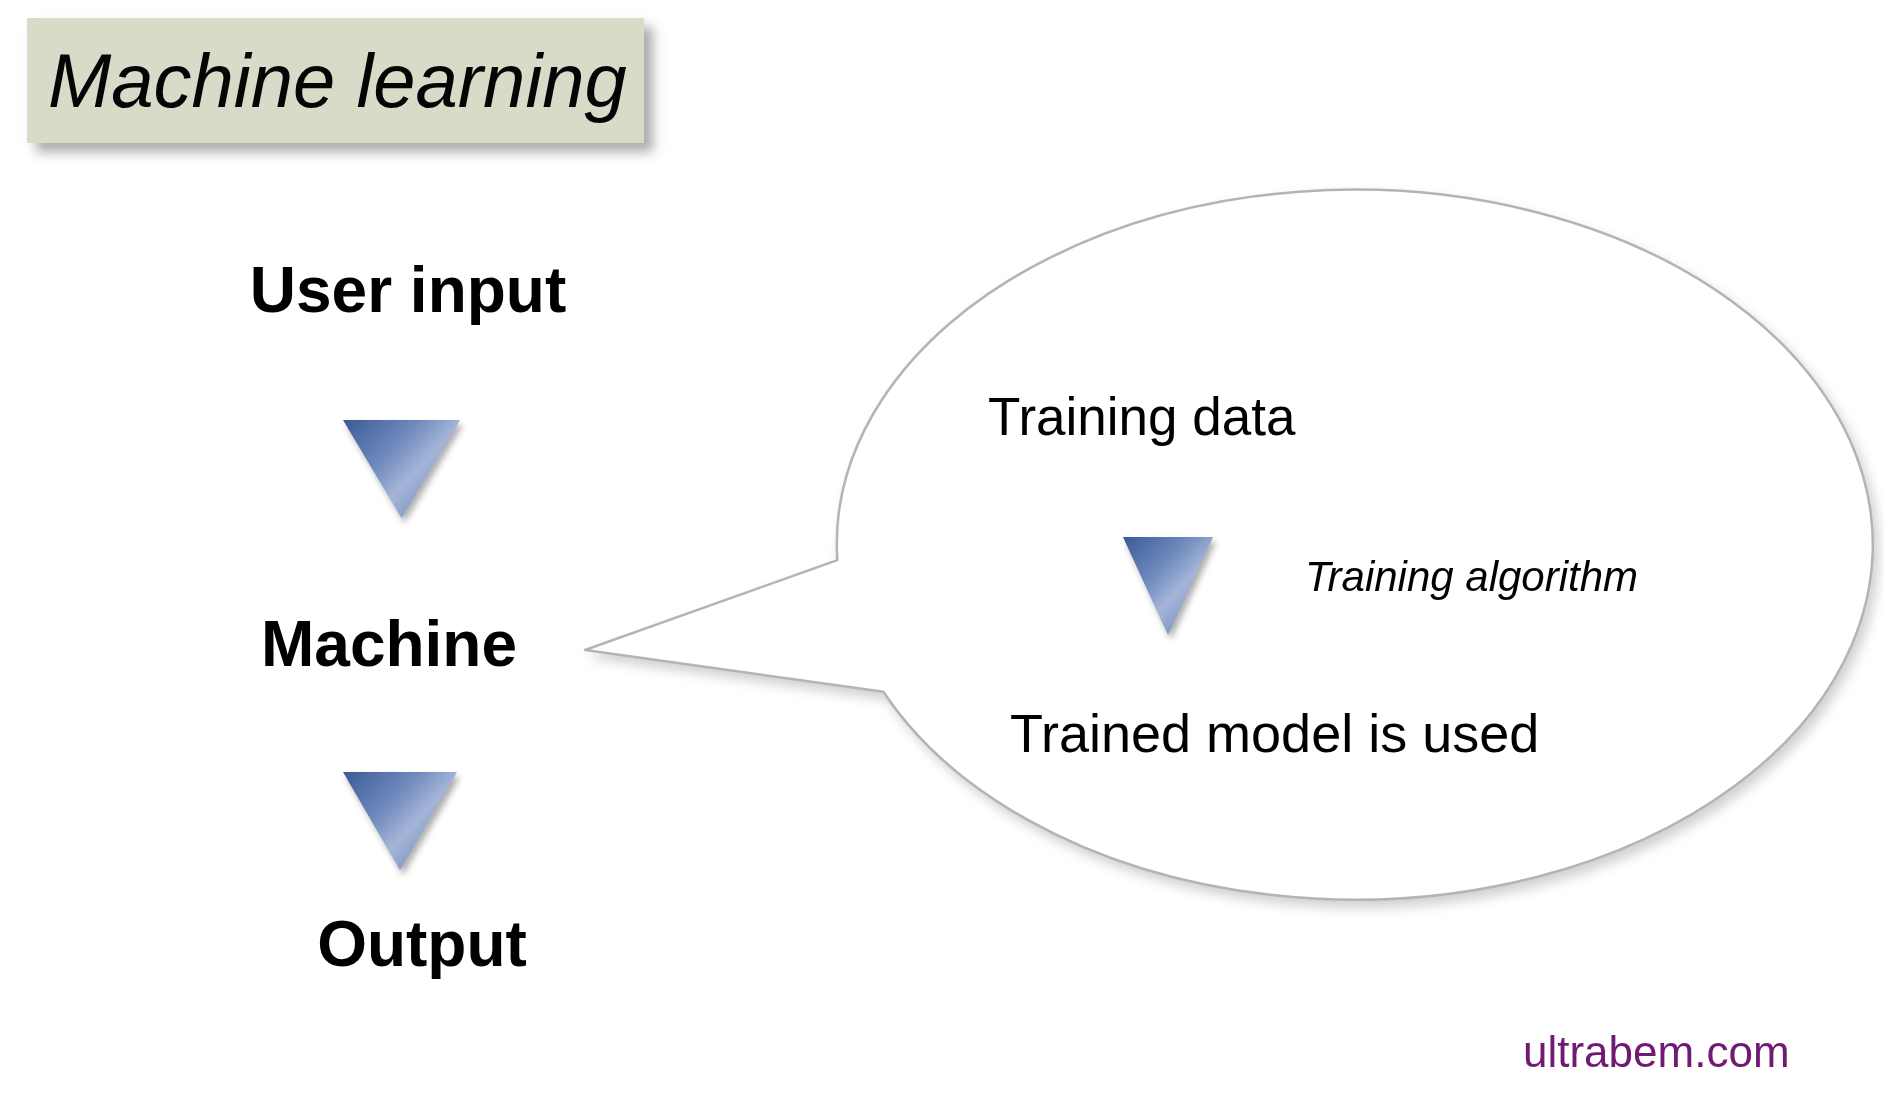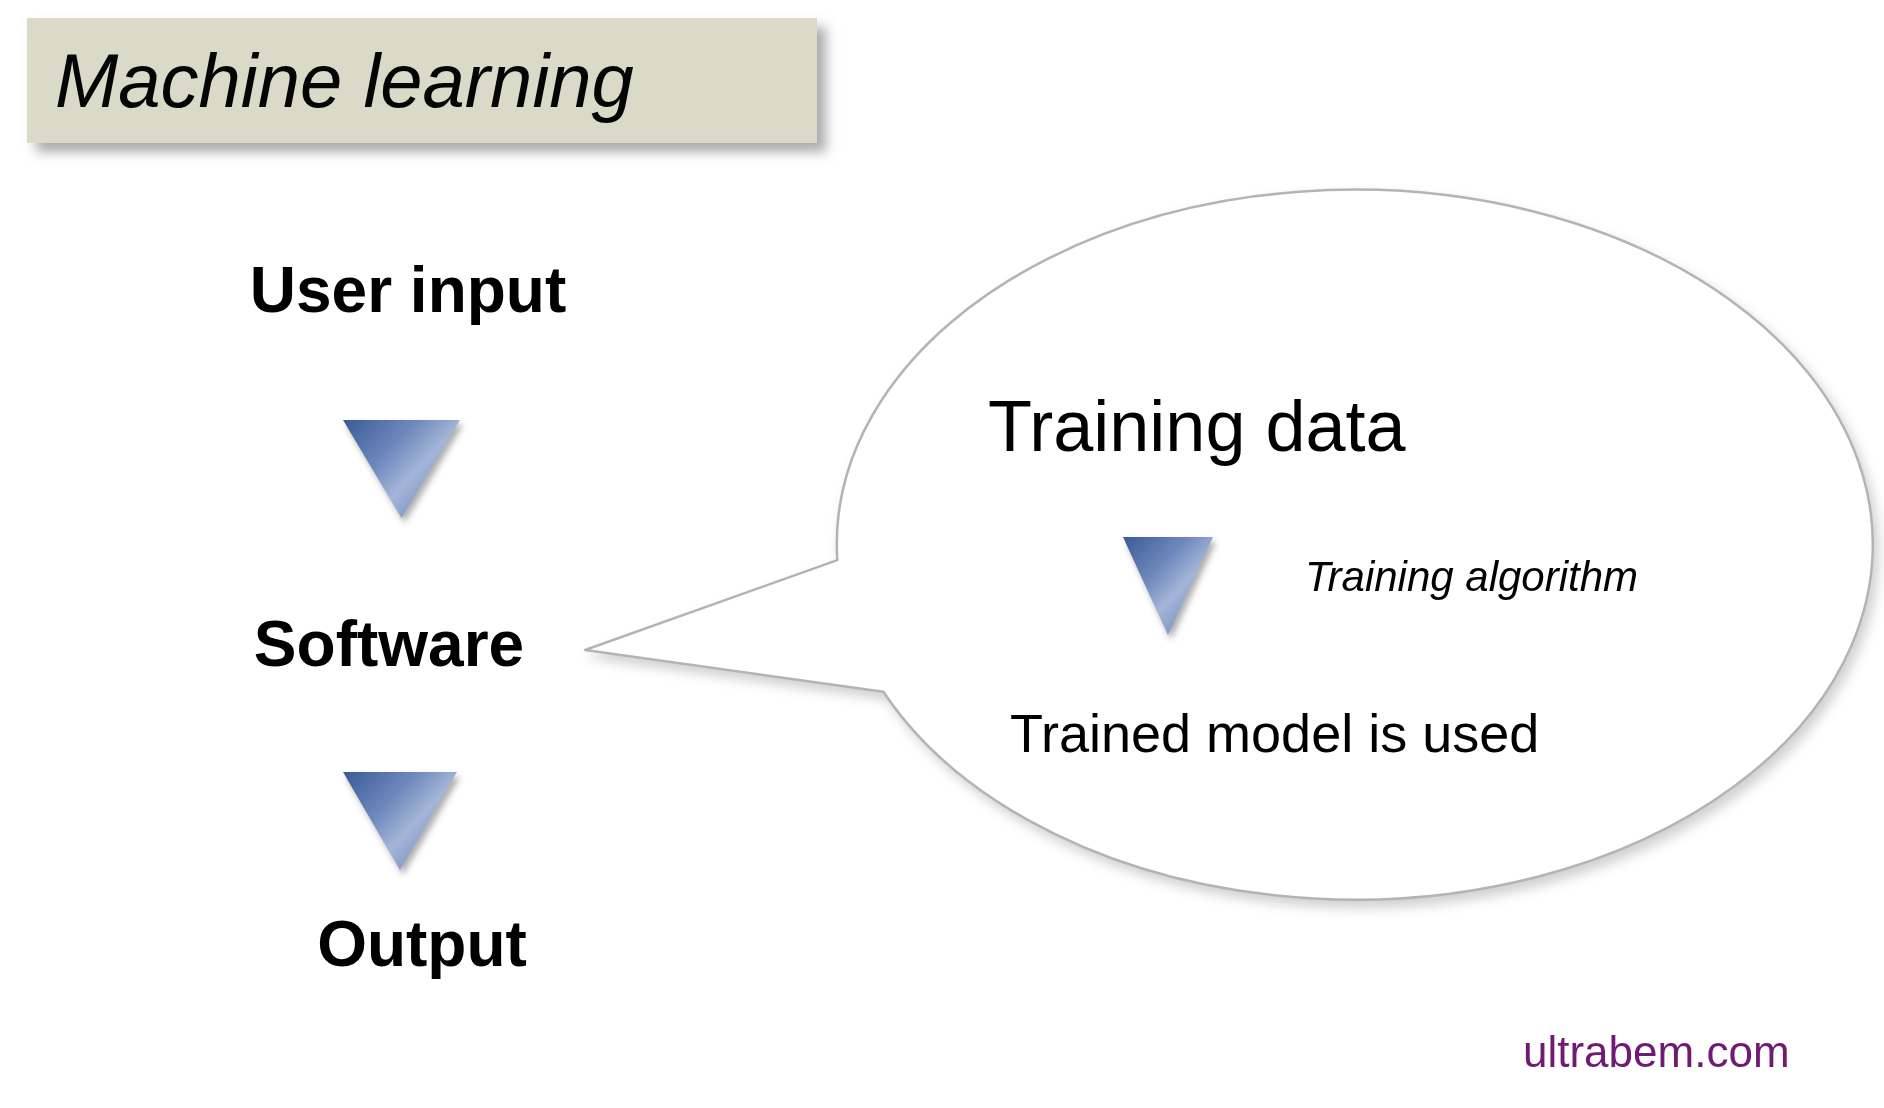--- a/index.html
+++ b/index.html
@@ -10,26 +10,26 @@
     background: #ffffff;
     overflow: hidden;
     font-family: "Liberation Sans", sans-serif;
     color: #000;
   }
 
   
   .title-box {
     position: absolute;
     left: 27px; top: 18px;
-    width: 790px; height: 125px;
+    width: 617px; height: 125px;
     background: #dadac8;
     box-shadow: 9px 9px 11px rgba(90,90,90,0.5);
     display: flex;
     align-items: center;
-    padding-left: 28px;
+    padding-left: 21px;
     box-sizing: border-box;
   }
   .title-text {
     font-style: italic;
     font-size: 76px;
     line-height: 1;
     white-space: nowrap;
     color: #050505;
   }
 
@@ -72,21 +72,21 @@
     left: 0; top: 0;
     filter: drop-shadow(5px 7px 6px rgba(0,0,0,0.18));
   }
 
   
   .bubble-text {
     position: absolute;
     line-height: 1;
     white-space: nowrap;
   }
-  .bubble-training-data  { left: 988px;  top: 390px; font-size: 72px; text-align: right; }
+  .bubble-training-data  { left: 988px;  top: 390px; font-size: 53px; text-align: right; }
   .bubble-training-algo  { left: 1305px; top: 556px; font-size: 42px; font-style: italic; }
   .bubble-trained-model  { left: 1010px; top: 706px; font-size: 54px; }
 
   
   .watermark {
     position: absolute;
     left: 1523px; top: 1030px;
     font-size: 44px;
     line-height: 1;
     color: #701a75;
@@ -105,21 +105,21 @@
   <svg class="bubble-svg" width="1884" height="1108" viewBox="0 0 1884 1108" aria-hidden="true">
     <path d="M 837.3 560.1 A 518 355 0 1 1 883.4 691.8 L 585 650 Z" fill="#ffffff" stroke="#b4b4b4" stroke-width="2.5" stroke-linejoin="round"></path>
   </svg>
 
   <div class="flow-label flow-user-input">User input</div>
 
   <span class="tri-wrap tri-1">
     <span class="tri"></span>
   </span>
 
-  <div class="flow-label flow-software">Software</div>
+  <div class="flow-label flow-software">Machine</div>
 
   <span class="tri-wrap tri-2">
     <span class="tri"></span>
   </span>
 
   <div class="flow-label flow-output">Output</div>
 
   <div class="bubble-text bubble-training-data">Training data</div>
 
   <span class="tri-wrap tri-3">

